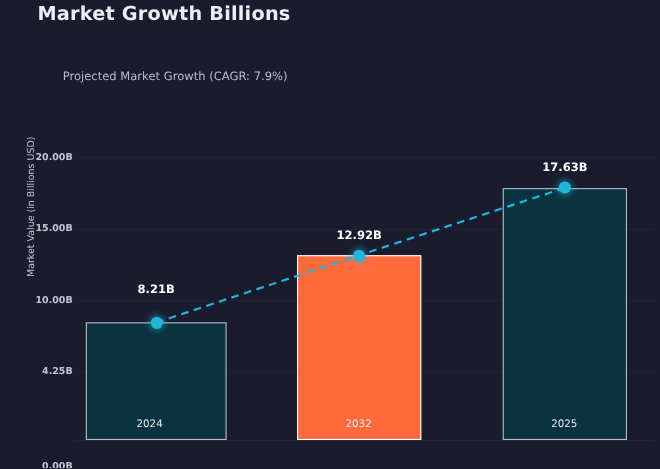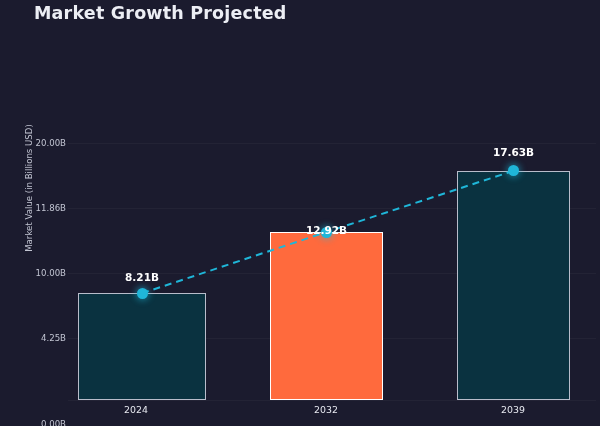--- a/index.html
+++ b/index.html
@@ -57,31 +57,32 @@
     font-size: 8.6px;
     color: #c2c5d2;
     white-space: nowrap;
   }
   .ytick-wrap {
     position: absolute;
     left: 0;
     top: 0;
     width: 66px;
     height: 426px;
+    font-weight: bold;
   }
   .gridline {
     position: absolute;
     left: 68px;
     width: 528px;
     height: 1px;
     background: rgba(255,255,255,0.035);
   }
   .xtick {
     position: absolute;
-    top: 404px;
+    top: 380px;
     font-size: 9.4px;
     color: #e7e9f0;
     text-align: center;
     white-space: nowrap;
     transform: translateX(-50%);
   }
 
   
   .plot {
     position: absolute;
@@ -126,27 +127,28 @@
     color: #ffffff;
     white-space: nowrap;
     transform: translateX(-50%);
   }
 </style>
 </head>
 <body>
 
 <div id="page">
 
-  <div class="chart-title">Market Growth Projected</div>
+  <div class="chart-title">Market Growth Billions</div>
+  <div class="chart-subtitle">Projected Market Growth (CAGR: 7.9%)</div>
 
   <div class="y-axis-title">Market Value (in Billions USD)</div>
 
   <div class="ytick-wrap">
     <div class="ytick" style="top:138px">20.00B</div>
-    <div class="ytick" style="top:203px">11.86B</div>
+    <div class="ytick" style="top:203px">15.00B</div>
     <div class="ytick" style="top:268px">10.00B</div>
     <div class="ytick" style="top:333px">4.25B</div>
     <div class="ytick" style="top:419px">0.00B</div>
   </div>
 
   <div class="gridline" style="top:143px"></div>
   <div class="gridline" style="top:208px"></div>
   <div class="gridline" style="top:273px"></div>
   <div class="gridline" style="top:338px"></div>
   <div class="gridline" style="top:400px"></div>
@@ -158,22 +160,22 @@
     <div class="bar normal" id="bar2" style="left: 389px; width: 113px; height: 229.19px; background: rgb(10, 50, 64);"></div>
 
     <svg class="trend-svg">
       <polyline id="trendpath" fill="none" stroke="#1fb6d8" stroke-width="2" stroke-dasharray="7,5" stroke-linecap="butt" points="74,153.26999999999998 258.5,92.03999999999999 445.5,30.810000000000002"></polyline>
     </svg>
 
     <div class="marker-dot" id="dot0" style="left: 74px; top: 153.27px; background: rgb(31, 182, 216);"></div>
     <div class="marker-dot" id="dot1" style="left: 258.5px; top: 92.04px; background: rgb(31, 182, 216);"></div>
     <div class="marker-dot" id="dot2" style="left: 445.5px; top: 30.81px; background: rgb(31, 182, 216);"></div>
 
-    <div class="point-label" id="plab0" style="left: 74px; top: 131px;">8.21B</div>
-    <div class="point-label" id="plab1" style="left: 258.5px; top: 84px;">12.92B</div>
+    <div class="point-label" id="plab0" style="left: 74px; top: 117px;">8.21B</div>
+    <div class="point-label" id="plab1" style="left: 258.5px; top: 68px;">12.92B</div>
     <div class="point-label" id="plab2" style="left: 445.5px; top: 5.81px;">17.63B</div>
   </div>
 
   <div class="xtick" style="left:136px">2024</div>
   <div class="xtick" style="left:326px">2032</div>
-  <div class="xtick" style="left:513px">2039</div>
+  <div class="xtick" style="left:513px">2025</div>
 
 </div>
 
 </body></html>

